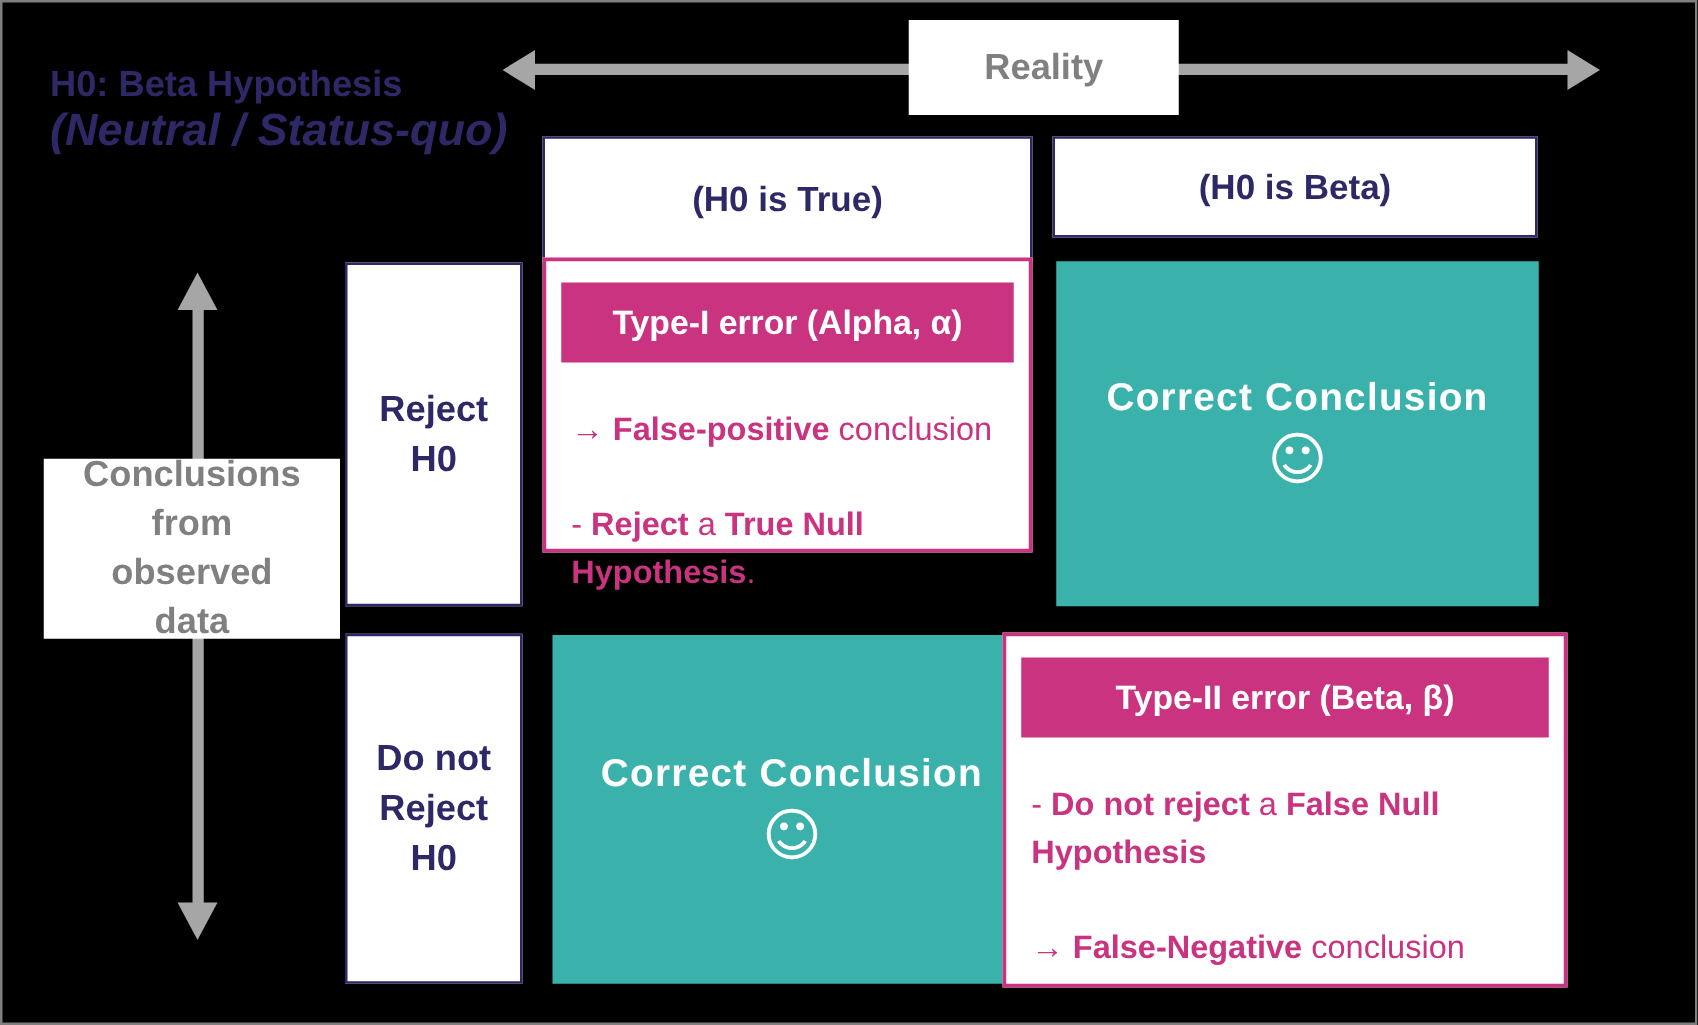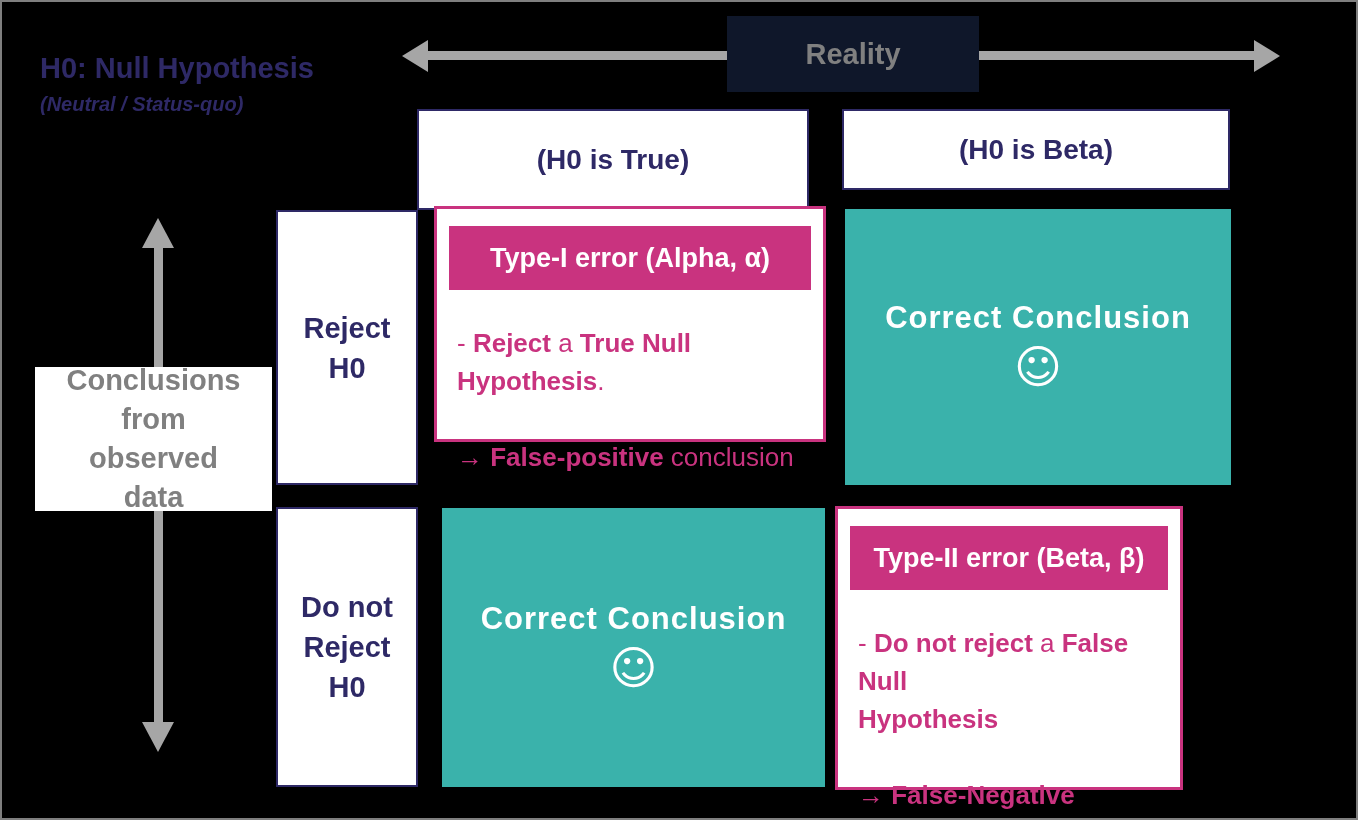--- a/index.html
+++ b/index.html
@@ -16,40 +16,40 @@
     background: #000;
     border: 2px solid #7f7f7f;
     overflow: hidden;
   }
   
   .title-block { position: absolute; left: 38px; top: 48px; }
   .title-main {
     color: #2e2966; font-weight: bold; font-size: 29px; line-height: 36px;
   }
   .title-sub {
-    color: #2e2966; font-weight: bold; font-style: italic; font-size: 20px; line-height: 36px;
+    color: #2e2966; font-weight: bold; font-style: italic; font-size: 36px; line-height: 36px;
   }
   
   .h-line {
     position: absolute; left: 420px; top: 49px; width: 836px; height: 9px;
     background: #a6a6a6; z-index: 1;
   }
   .h-head-left {
     position: absolute; left: 400px; top: 38px; width: 0; height: 0; z-index: 1;
     border-top: 16px solid transparent; border-bottom: 16px solid transparent;
     border-right: 26px solid #a6a6a6;
   }
   .h-head-right {
     position: absolute; left: 1252px; top: 38px; width: 0; height: 0; z-index: 1;
     border-top: 16px solid transparent; border-bottom: 16px solid transparent;
     border-left: 26px solid #a6a6a6;
   }
   .reality-box {
-    position: absolute; left: 725px; top: 14px; width: 252px; height: 76px; z-index: 2;
-    background: #0f172a; display: flex; align-items: center; justify-content: center;
+    position: absolute; left: 725px; top: 14px; width: 216px; height: 76px; z-index: 2;
+    background: #ffffff; display: flex; align-items: center; justify-content: center;
     color: #808080; font-weight: bold; font-size: 29px;
   }
   
   .v-line {
     position: absolute; left: 152px; top: 240px; width: 9px; height: 482px;
     background: #a6a6a6; z-index: 1;
   }
   .v-head-top {
     position: absolute; left: 140px; top: 216px; width: 0; height: 0; z-index: 1;
     border-left: 16px solid transparent; border-right: 16px solid transparent;
@@ -67,60 +67,60 @@
     text-align: center; white-space: pre-line;
   }
   
   .navy-box {
     position: absolute; box-sizing: border-box; background: #fff;
     border: 2px solid #2e2966; color: #2e2966; font-weight: bold;
     display: flex; align-items: center; justify-content: center;
     text-align: center; white-space: pre-line;
   }
   .col-header { font-size: 28px; }
-  .col-header-1 { left: 415px; top: 107px; width: 392px; height: 101px; }
+  .col-header-1 { left: 432px; top: 107px; width: 392px; height: 101px; }
   .col-header-2 { left: 840px; top: 107px; width: 388px; height: 81px; }
   .row-header { font-size: 29px; line-height: 40px; }
   .row-header-1 { left: 274px; top: 208px; width: 142px; height: 275px; }
   .row-header-2 { left: 274px; top: 505px; width: 142px; height: 280px; }
   
   .teal-cell {
     position: absolute; background: #3ab2ab; color: #fff;
     display: flex; flex-direction: column; align-items: center; justify-content: center; font-weight: bold;
   }
   .teal-cell-1 { left: 843px; top: 207px; width: 386px; height: 276px; }
   .teal-cell-2 { left: 440px; top: 506px; width: 383px; height: 279px; }
   .teal-label { font-size: 31px; letter-spacing: 1px; }
   .teal-smiley { font-size: 46px; line-height: 54px; margin-top: 4px; font-family: "DejaVu Sans", sans-serif; }
   
   .pink-cell {
     position: absolute; box-sizing: border-box; background: #fff;
     border: 3px solid #c9337f;
   }
   .pink-cell-1 { left: 432px; top: 204px; width: 392px; height: 236px; }
-  .pink-cell-2 { left: 833px; top: 504px; width: 348px; height: 284px; }
+  .pink-cell-2 { left: 800px; top: 504px; width: 452px; height: 284px; }
   .pink-bar {
     margin: 17px 12px 0 12px; height: 64px; background: #c9337f;
     color: #fff; font-weight: bold; font-size: 27px;
     display: flex; align-items: center; justify-content: center;
   }
   .pink-body {
     margin-top: 34px; padding: 0 20px;
     color: #c9337f; font-size: 26px; line-height: 38px;
   }
   .pink-body p { margin: 0; white-space: pre-line; }
   .pink-body p + p { margin-top: 38px; }
 </style>
 </head>
 <body>
 
 <div class="frame">
 
   <div class="title-block">
-    <div class="title-main">H0: Null Hypothesis</div>
+    <div class="title-main">H0: Beta Hypothesis</div>
     <div class="title-sub">(Neutral / Status-quo)</div>
   </div>
 
   <div class="h-line"></div>
   <div class="h-head-left"></div>
   <div class="h-head-right"></div>
   <div class="reality-box">Reality</div>
 
   <div class="v-line"></div>
   <div class="v-head-top"></div>
@@ -135,23 +135,23 @@
 
   <div class="navy-box row-header row-header-1">Reject
 H0</div>
   <div class="navy-box row-header row-header-2">Do not
 Reject
 H0</div>
 
   <div class="pink-cell pink-cell-1">
     <div class="pink-bar">Type-I error (Alpha, α)</div>
     <div class="pink-body">
+      <p><span style="font-weight: bold;">→ </span><span style="font-weight: bold;">False-positive</span><span> conclusion</span></p>
       <p><span>- </span><span style="font-weight: bold;">Reject</span><span> a </span><span style="font-weight: bold;">True Null
 Hypothesis</span><span>.</span></p>
-      <p><span style="font-weight: bold;">→ </span><span style="font-weight: bold;">False-positive</span><span> conclusion</span></p>
     </div>
   </div>
 
   <div class="teal-cell teal-cell-1">
     <span class="teal-label">Correct Conclusion</span>
     <span class="teal-smiley">☺</span>
   </div>
 
   <div class="teal-cell teal-cell-2">
     <span class="teal-label">Correct Conclusion</span>

